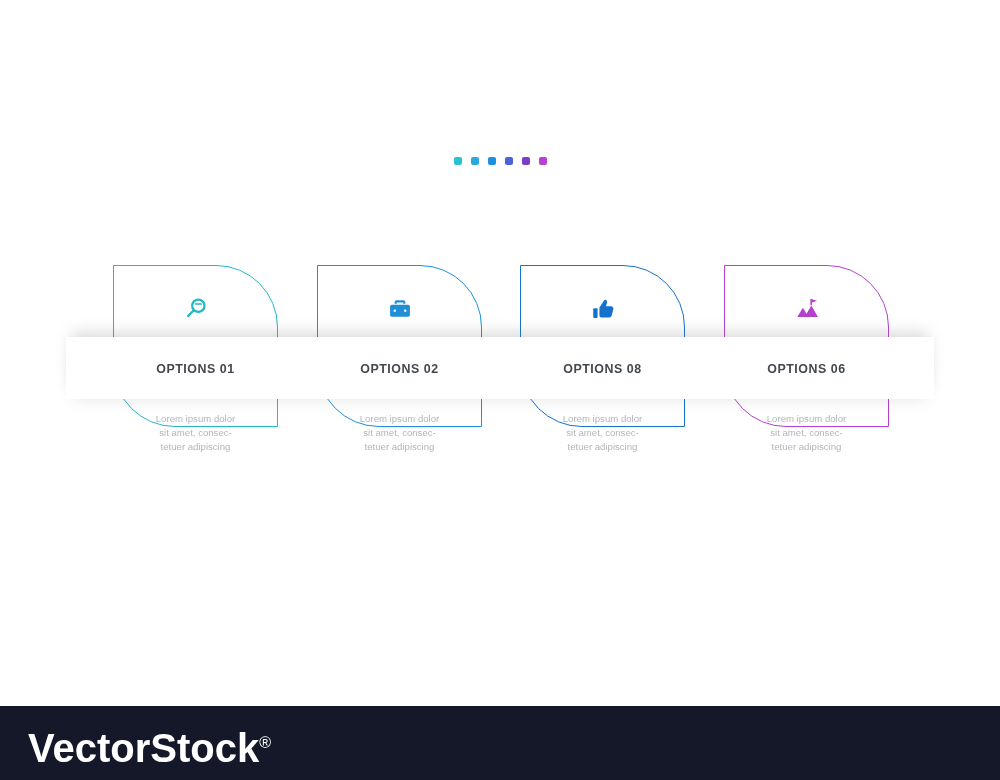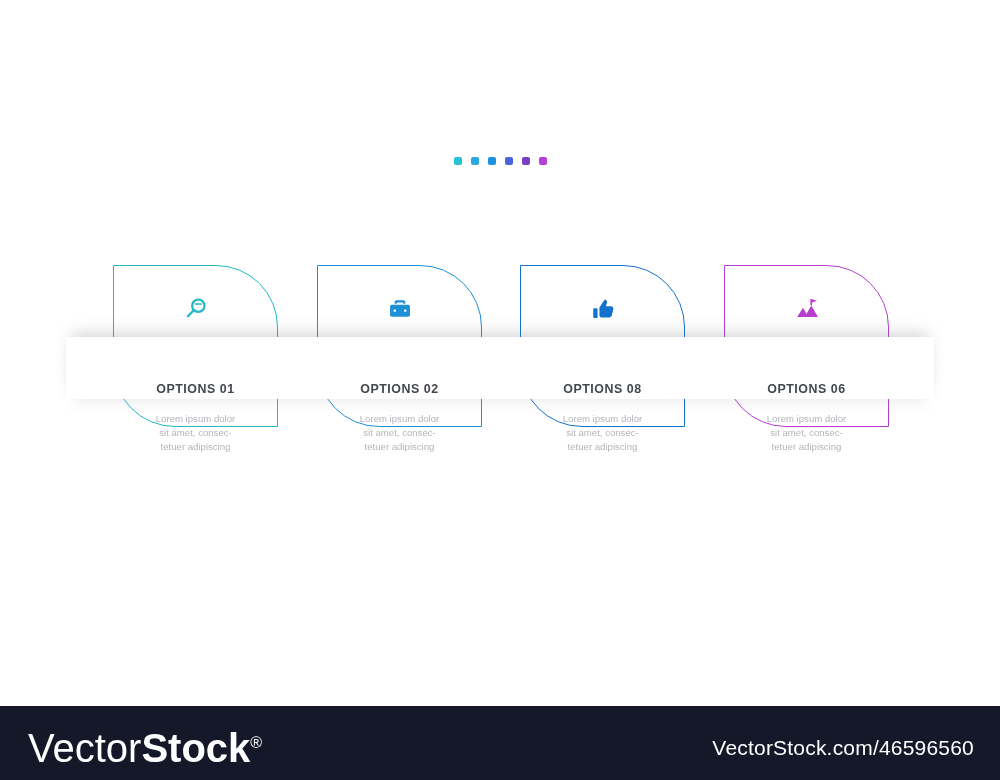--- a/index.html
+++ b/index.html
@@ -42,39 +42,39 @@
 
   
   .band{
     position:absolute;left:66px;top:337px;width:868px;height:62px;
     background:#ffffff;
     box-shadow:0 -9px 16px -6px rgba(110,110,120,.30),
                0 9px 14px -8px rgba(110,110,120,.16);
     z-index:5;
   }
   .labels{
-    position:absolute;left:0;top:357px;width:1000px;height:62px;z-index:6;
+    position:absolute;left:0;top:337px;width:1000px;height:62px;z-index:6;
     pointer-events:none;
   }
   .labels .lab{
     position:absolute;top:26px;width:165px;text-align:center;
     font-size:12.4px;font-weight:bold;letter-spacing:.55px;color:#43474e;
     line-height:1;
   }
 
   
   .footer{
     position:absolute;left:0;top:706px;width:1000px;height:74px;
     background:#151829;
   }
   .wm-logo{
     position:absolute;left:28px;top:16px;
     font-size:40px;color:#ffffff;line-height:42px;white-space:nowrap;
   }
-  .wm-logo .lt{font-weight:400;}
+  .wm-logo .lt{font-weight:700;}
   .wm-logo .bd{font-weight:bold;text-align:right;}
   .wm-logo .reg{font-size:16px;vertical-align:super;font-weight:400;}
   .wm-url{
     position:absolute;right:26px;top:30px;
     font-size:21px;color:#ffffff;letter-spacing:.2px;white-space:nowrap;
   }
 </style>
 </head>
 <body>
 
@@ -166,16 +166,15 @@
       <div class="lab" style="left: 113px;">OPTIONS 01</div>
       <div class="lab" style="left: 317px;">OPTIONS 02</div>
       <div class="lab" style="left: 520px;">OPTIONS 08</div>
       <div class="lab" style="left: 724px;">OPTIONS 06</div>
     </div>
 
   <div class="footer">
     <div class="wm-logo">
       <span class="lt">Vector</span><span class="bd">Stock</span><span class="reg">®</span>
     </div>
-    <div class="wm-url">VectorStock.com/46596560</div>
   </div>
 
 </div>
 
 </body></html>

